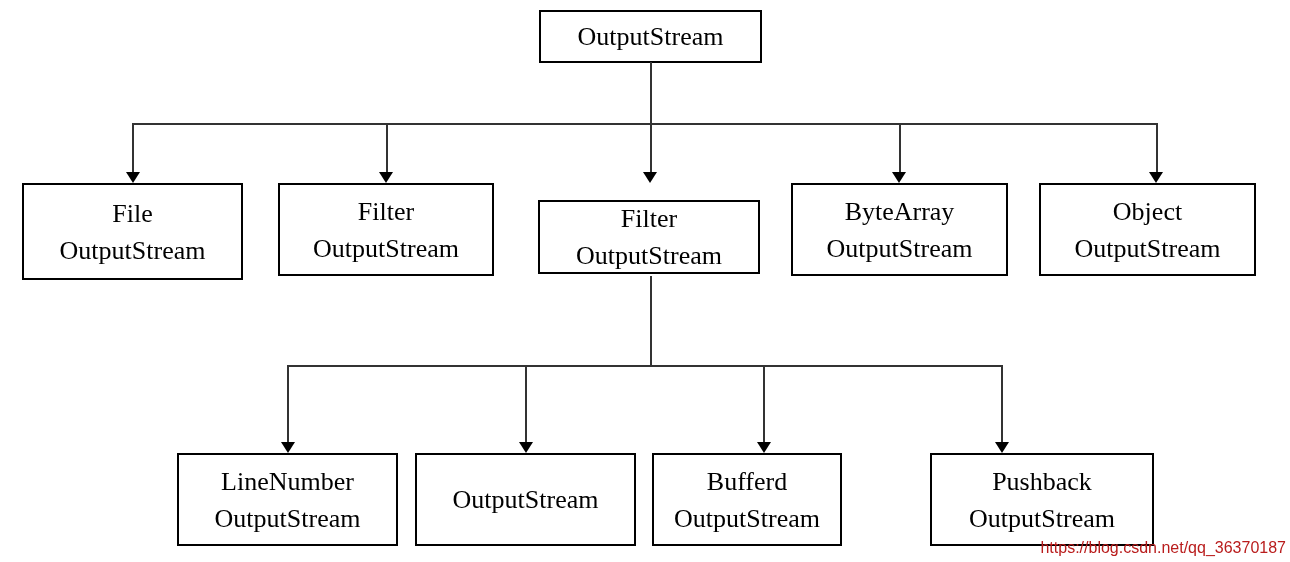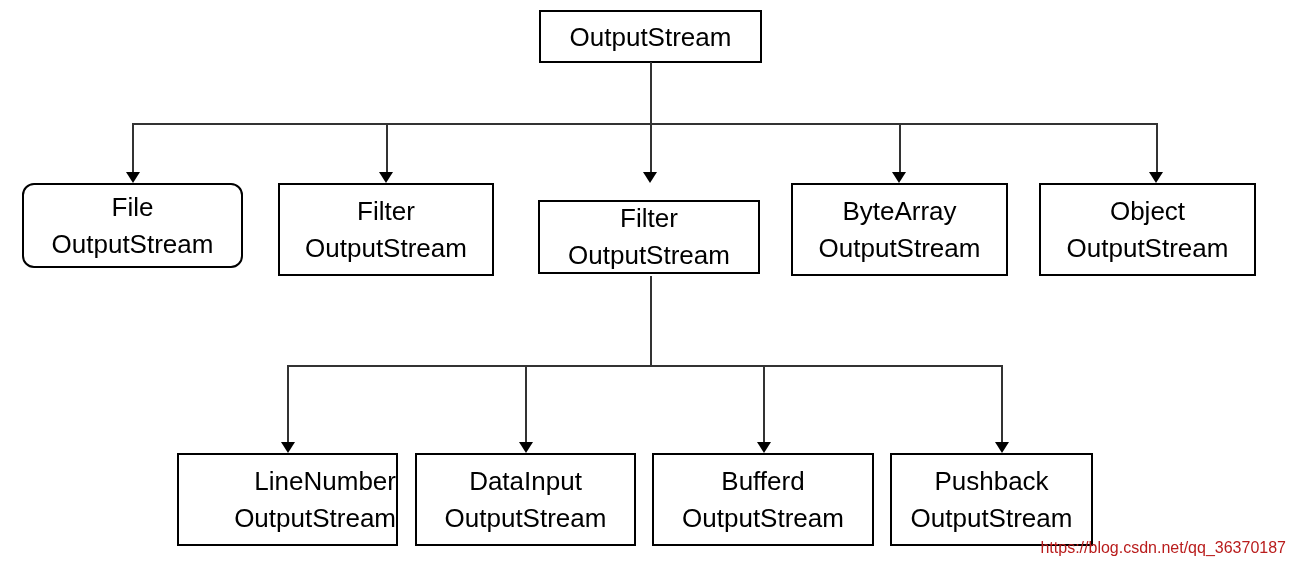--- a/index.html
+++ b/index.html
@@ -22,21 +22,21 @@
     background: #ffffff;
     display: flex;
     flex-direction: column;
     align-items: center;
     justify-content: center;
     text-align: center;
     color: #000000;
     font-size: 26px;
     line-height: 37px;
   }
-  .node span { display: block; white-space: nowrap; }
+  .node span { display: block; white-space: nowrap; font-family: Liberation Serif, serif; }
   .root-node { font-size: 26px; line-height: 30px; }
   .h-line {
     position: absolute;
     height: 1.5px;
     background: #333333;
   }
   .v-line {
     position: absolute;
     width: 1.5px;
     background: #333333;
@@ -75,21 +75,21 @@
   <div class="v-line" style="left:650px; top:123px; height:50px;"></div>
   <div class="v-line" style="left:899px; top:123px; height:50px;"></div>
   <div class="v-line" style="left:1156px; top:123px; height:50px;"></div>
 
   <div class="arrow-down" style="left:126px; top:172px;"></div>
   <div class="arrow-down" style="left:379px; top:172px;"></div>
   <div class="arrow-down" style="left:643px; top:172px;"></div>
   <div class="arrow-down" style="left:892px; top:172px;"></div>
   <div class="arrow-down" style="left:1149px; top:172px;"></div>
 
-  <div class="node" style="left:22px; top:183px; width:221px; height:85px;border-radius:12px;">
+  <div class="node" style="left:22px; top:183px; width:221px; height:97px;">
     <span>File</span>
     <span>OutputStream</span>
   </div>
   <div class="node" style="left:278px; top:183px; width:216px; height:93px;">
     <span>Filter</span>
     <span>OutputStream</span>
   </div>
   <div class="node" style="left:538px; top:200px; width:222px; height:74px;">
     <span>Filter</span>
     <span>OutputStream</span>
@@ -109,32 +109,31 @@
   <div class="v-line" style="left:287px; top:365px; height:78px;"></div>
   <div class="v-line" style="left:525px; top:365px; height:78px;"></div>
   <div class="v-line" style="left:763px; top:365px; height:78px;"></div>
   <div class="v-line" style="left:1001px; top:365px; height:78px;"></div>
 
   <div class="arrow-down" style="left:281px; top:442px;"></div>
   <div class="arrow-down" style="left:519px; top:442px;"></div>
   <div class="arrow-down" style="left:757px; top:442px;"></div>
   <div class="arrow-down" style="left:995px; top:442px;"></div>
 
-  <div class="node" style="left:177px; top:453px; width:221px; height:93px;align-items:flex-end;">
+  <div class="node" style="left:177px; top:453px; width:221px; height:93px;">
     <span>LineNumber</span>
     <span>OutputStream</span>
   </div>
   <div class="node" style="left:415px; top:453px; width:221px; height:93px;">
-    <span>DataInput</span>
     <span>OutputStream</span>
   </div>
-  <div class="node" style="left:652px; top:453px; width:222px; height:93px;">
+  <div class="node" style="left:652px; top:453px; width:190px; height:93px;">
     <span>Bufferd</span>
     <span>OutputStream</span>
   </div>
-  <div class="node" style="left:890px; top:453px; width:203px; height:93px;">
+  <div class="node" style="left:930px; top:453px; width:224px; height:93px;">
     <span>Pushback</span>
     <span>OutputStream</span>
   </div>
 
   <div class="watermark">https://blog.csdn.net/qq_36370187</div>
 
 </div>
 
 </body></html>

